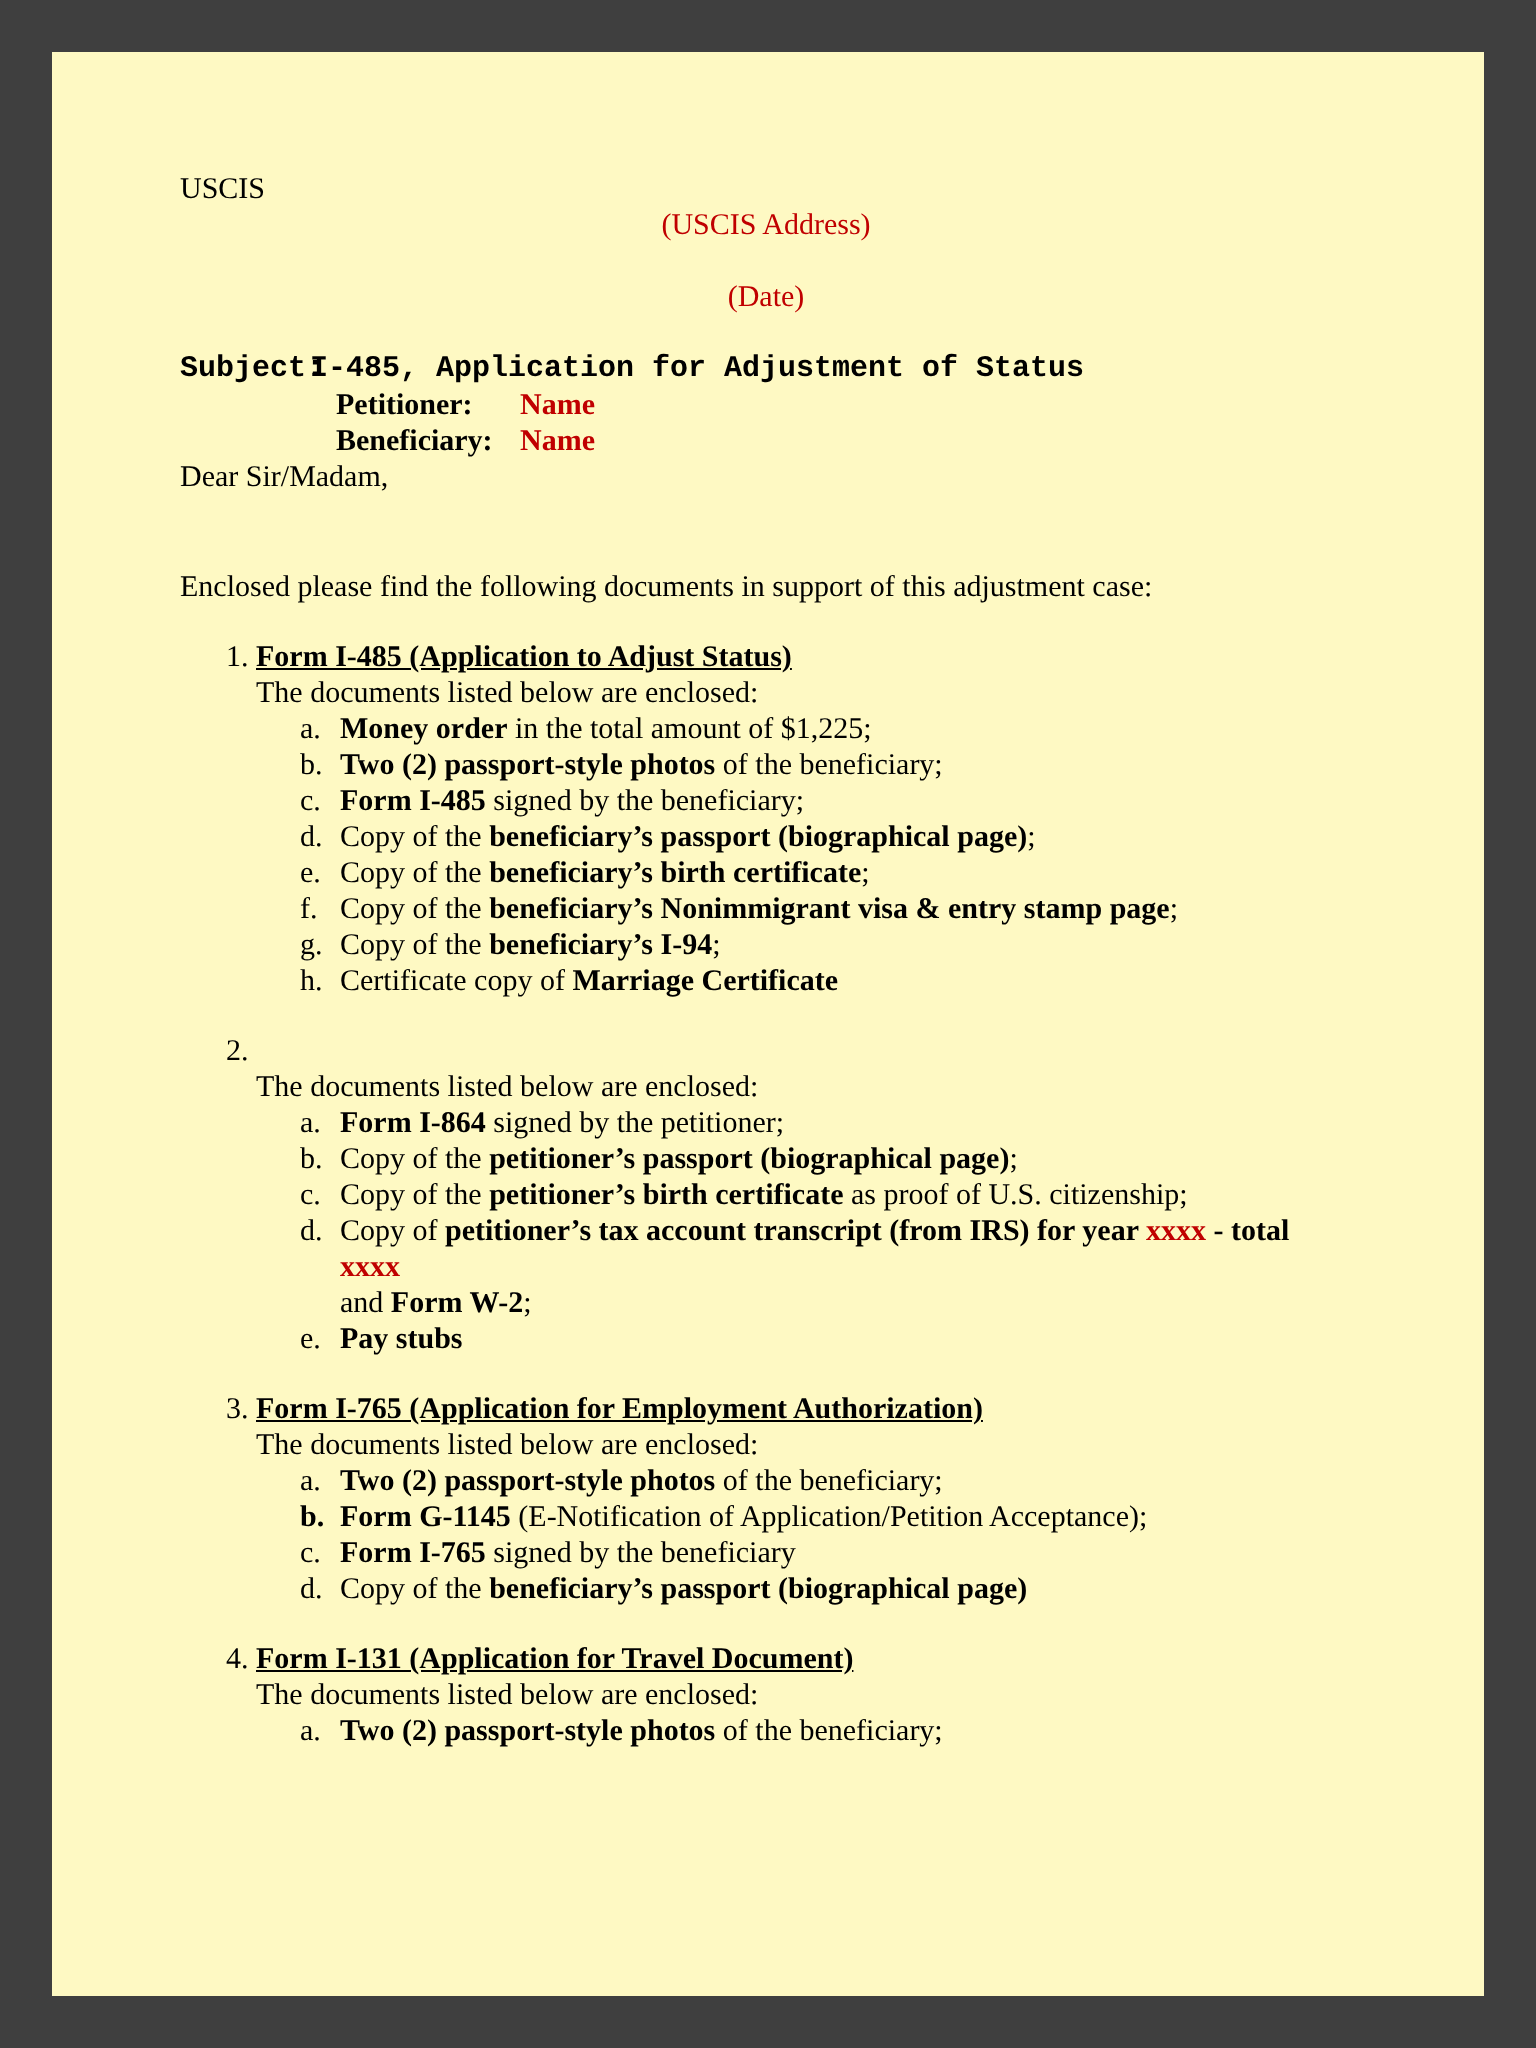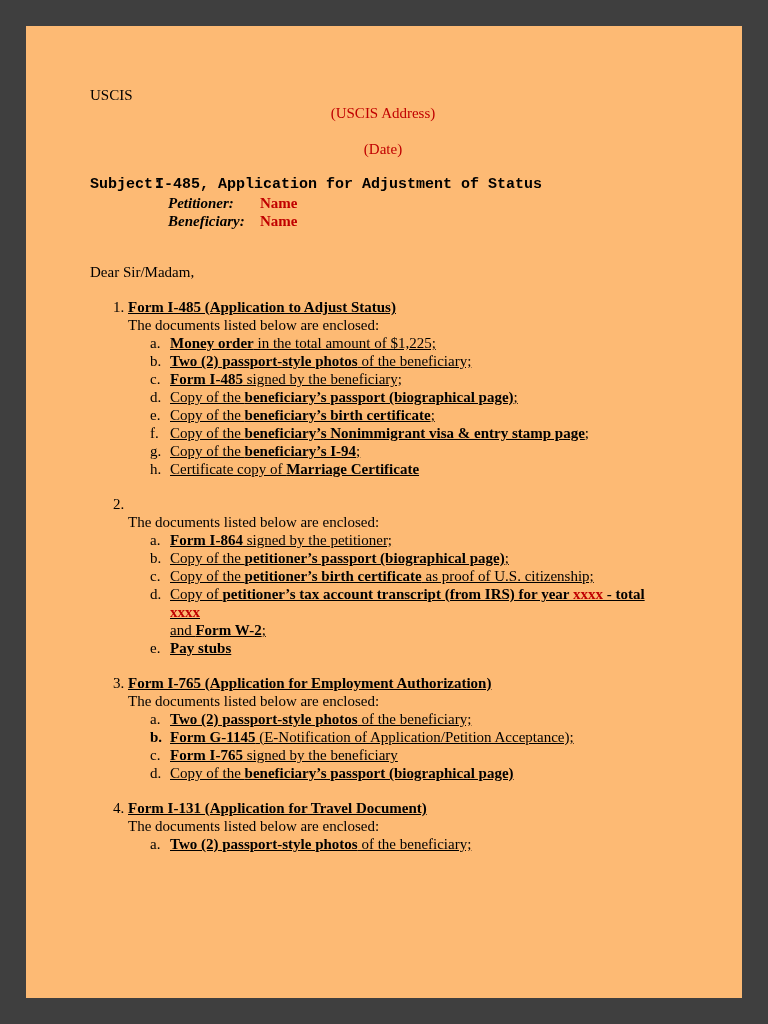--- a/index.html
+++ b/index.html
@@ -9,49 +9,49 @@
     font-family:"Liberation Serif","DejaVu Serif",serif;
     -webkit-font-smoothing:antialiased;
   }
   .viewer{
     width:768px;height:1024px;
     display:flex;align-items:stretch;justify-content:center;
     box-sizing:border-box;padding:26px;
     background:#3f3f3f;
   }
   .page{
-    background:#fdba74;
+    background:#fef9c3;
     width:716px;height:972px;
     box-sizing:border-box;
     padding:60px 66px 40px 64px;
     overflow:hidden;
     font-size:15px;line-height:18px;color:#000;
   }
   .b{font-weight:bold;}
   .i{font-style:italic;}
   .red{color:#c00000;text-align:center;}
   .sender-block{margin-bottom:18px;}
   .date-line{margin-bottom:18px;}
   .subject{margin-bottom:0;}
   .subj-row{display:flex;font-family:Liberation Mono, monospace;}
   .subj-label{width:65px;flex:0 0 65px;}
   .subj-line2{margin-left:65px;}
   .party-row{display:flex;margin-left:78px;}
-  .party-label{width:92px;flex:0 0 92px;font-style:italic;}
-  .salutation{margin-top:33px;font-family:Liberation Serif, serif;}
+  .party-label{width:92px;flex:0 0 92px;}
+  .salutation{font-family:Liberation Serif, serif;}
   .intro{margin-top:37px;}
   .enclosure-list{margin-top:17px;}
   .section{margin-left:23px;margin-bottom:17px;}
   .section-head{display:flex;}
   .section-head .num{width:15px;flex:0 0 15px;}
   .section-head .title{font-weight:bold;text-decoration:underline;}
   .subtitle{margin-left:15px;}
   .item{display:flex;margin-left:37px;}
   .item .letter{width:20px;flex:0 0 20px;}
-  .item .text{flex:1;text-decoration:underline;}
+  .item .text{flex:1;}
 </style>
 </head>
 <body>
 
 <div class="viewer">
   <div class="page">
 
     <div class="sender-block">
       <div>USCIS</div>
       <div class="red">(USCIS Address)</div>
@@ -69,20 +69,21 @@
         <span class="b red">Name</span>
       </div>
       <div class="party-row">
         <span class="b party-label">Beneficiary:</span>
         <span class="b red">Name</span>
       </div>
     </div>
 
     <div class="salutation">Dear Sir/Madam,</div>
 
+    <div class="intro">Enclosed please find the following documents in support of this adjustment case:</div>
 
     <div class="enclosure-list">
         <div class="section">
           <div class="section-head">
             <span class="num">1.</span>
             <span class="title">Form I-485 (Application to Adjust Status)</span>
           </div>
           <div class="subtitle">The documents listed below are enclosed:</div>
           <div class="item">
             <span class="letter">a.</span>

